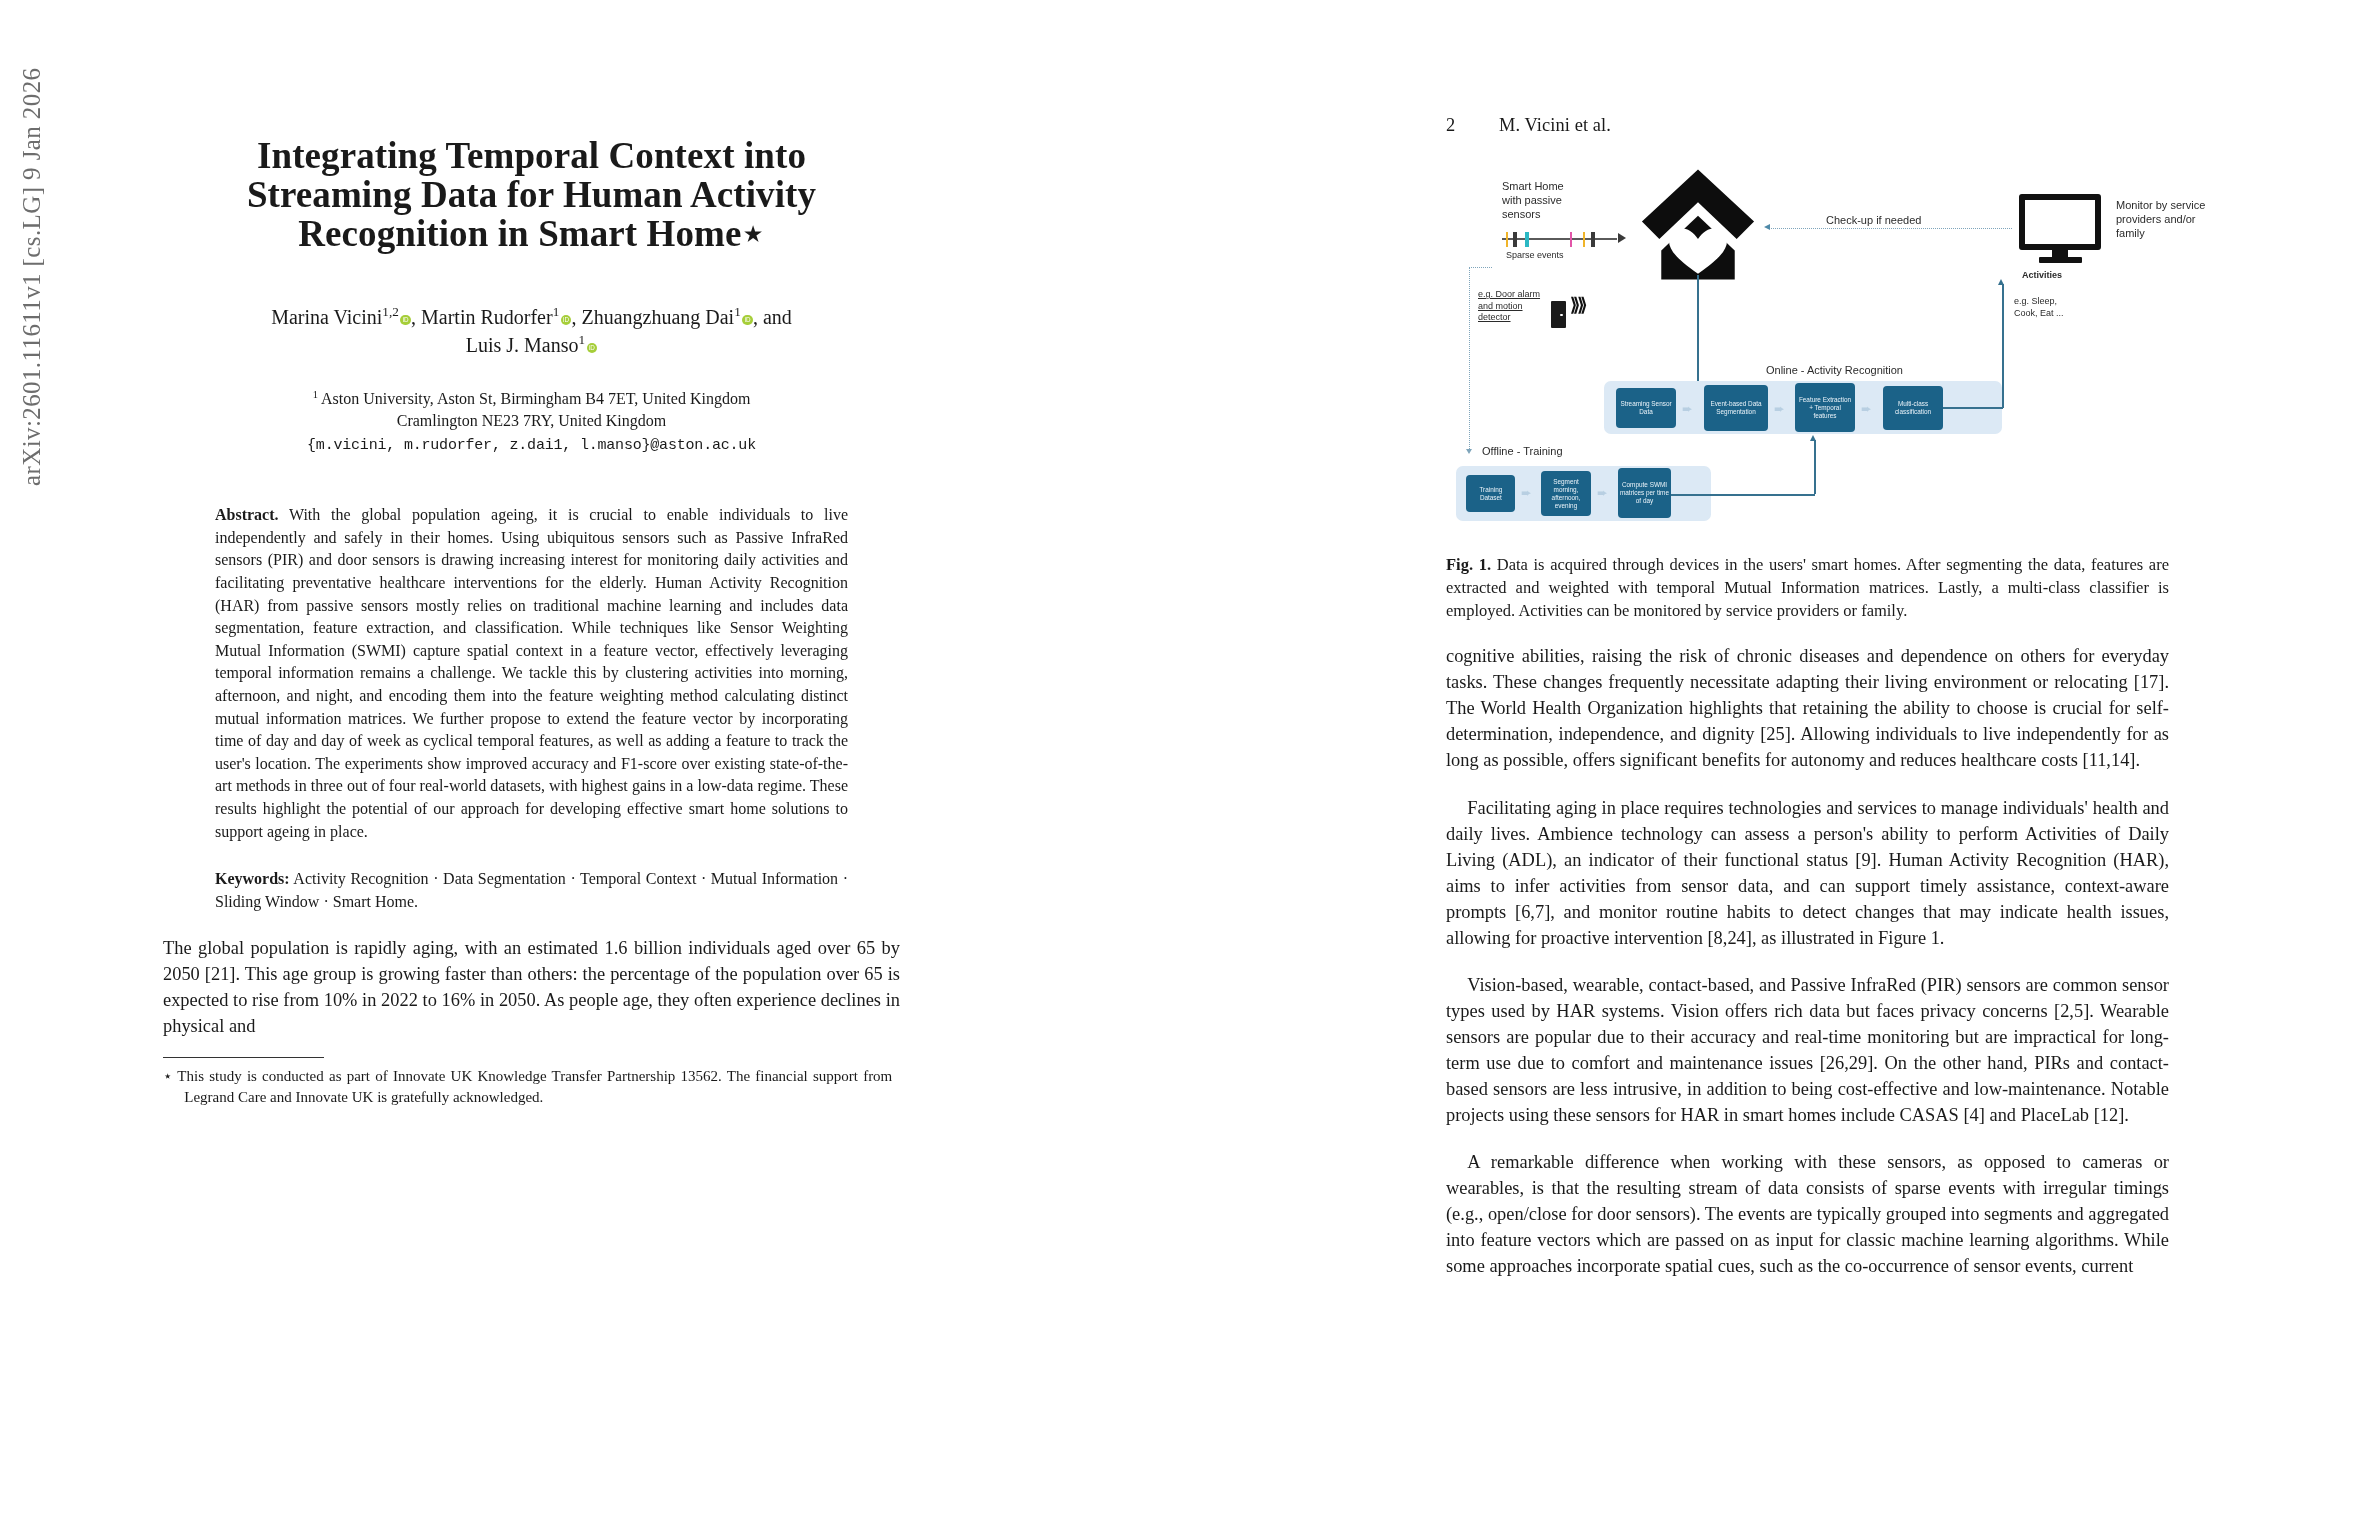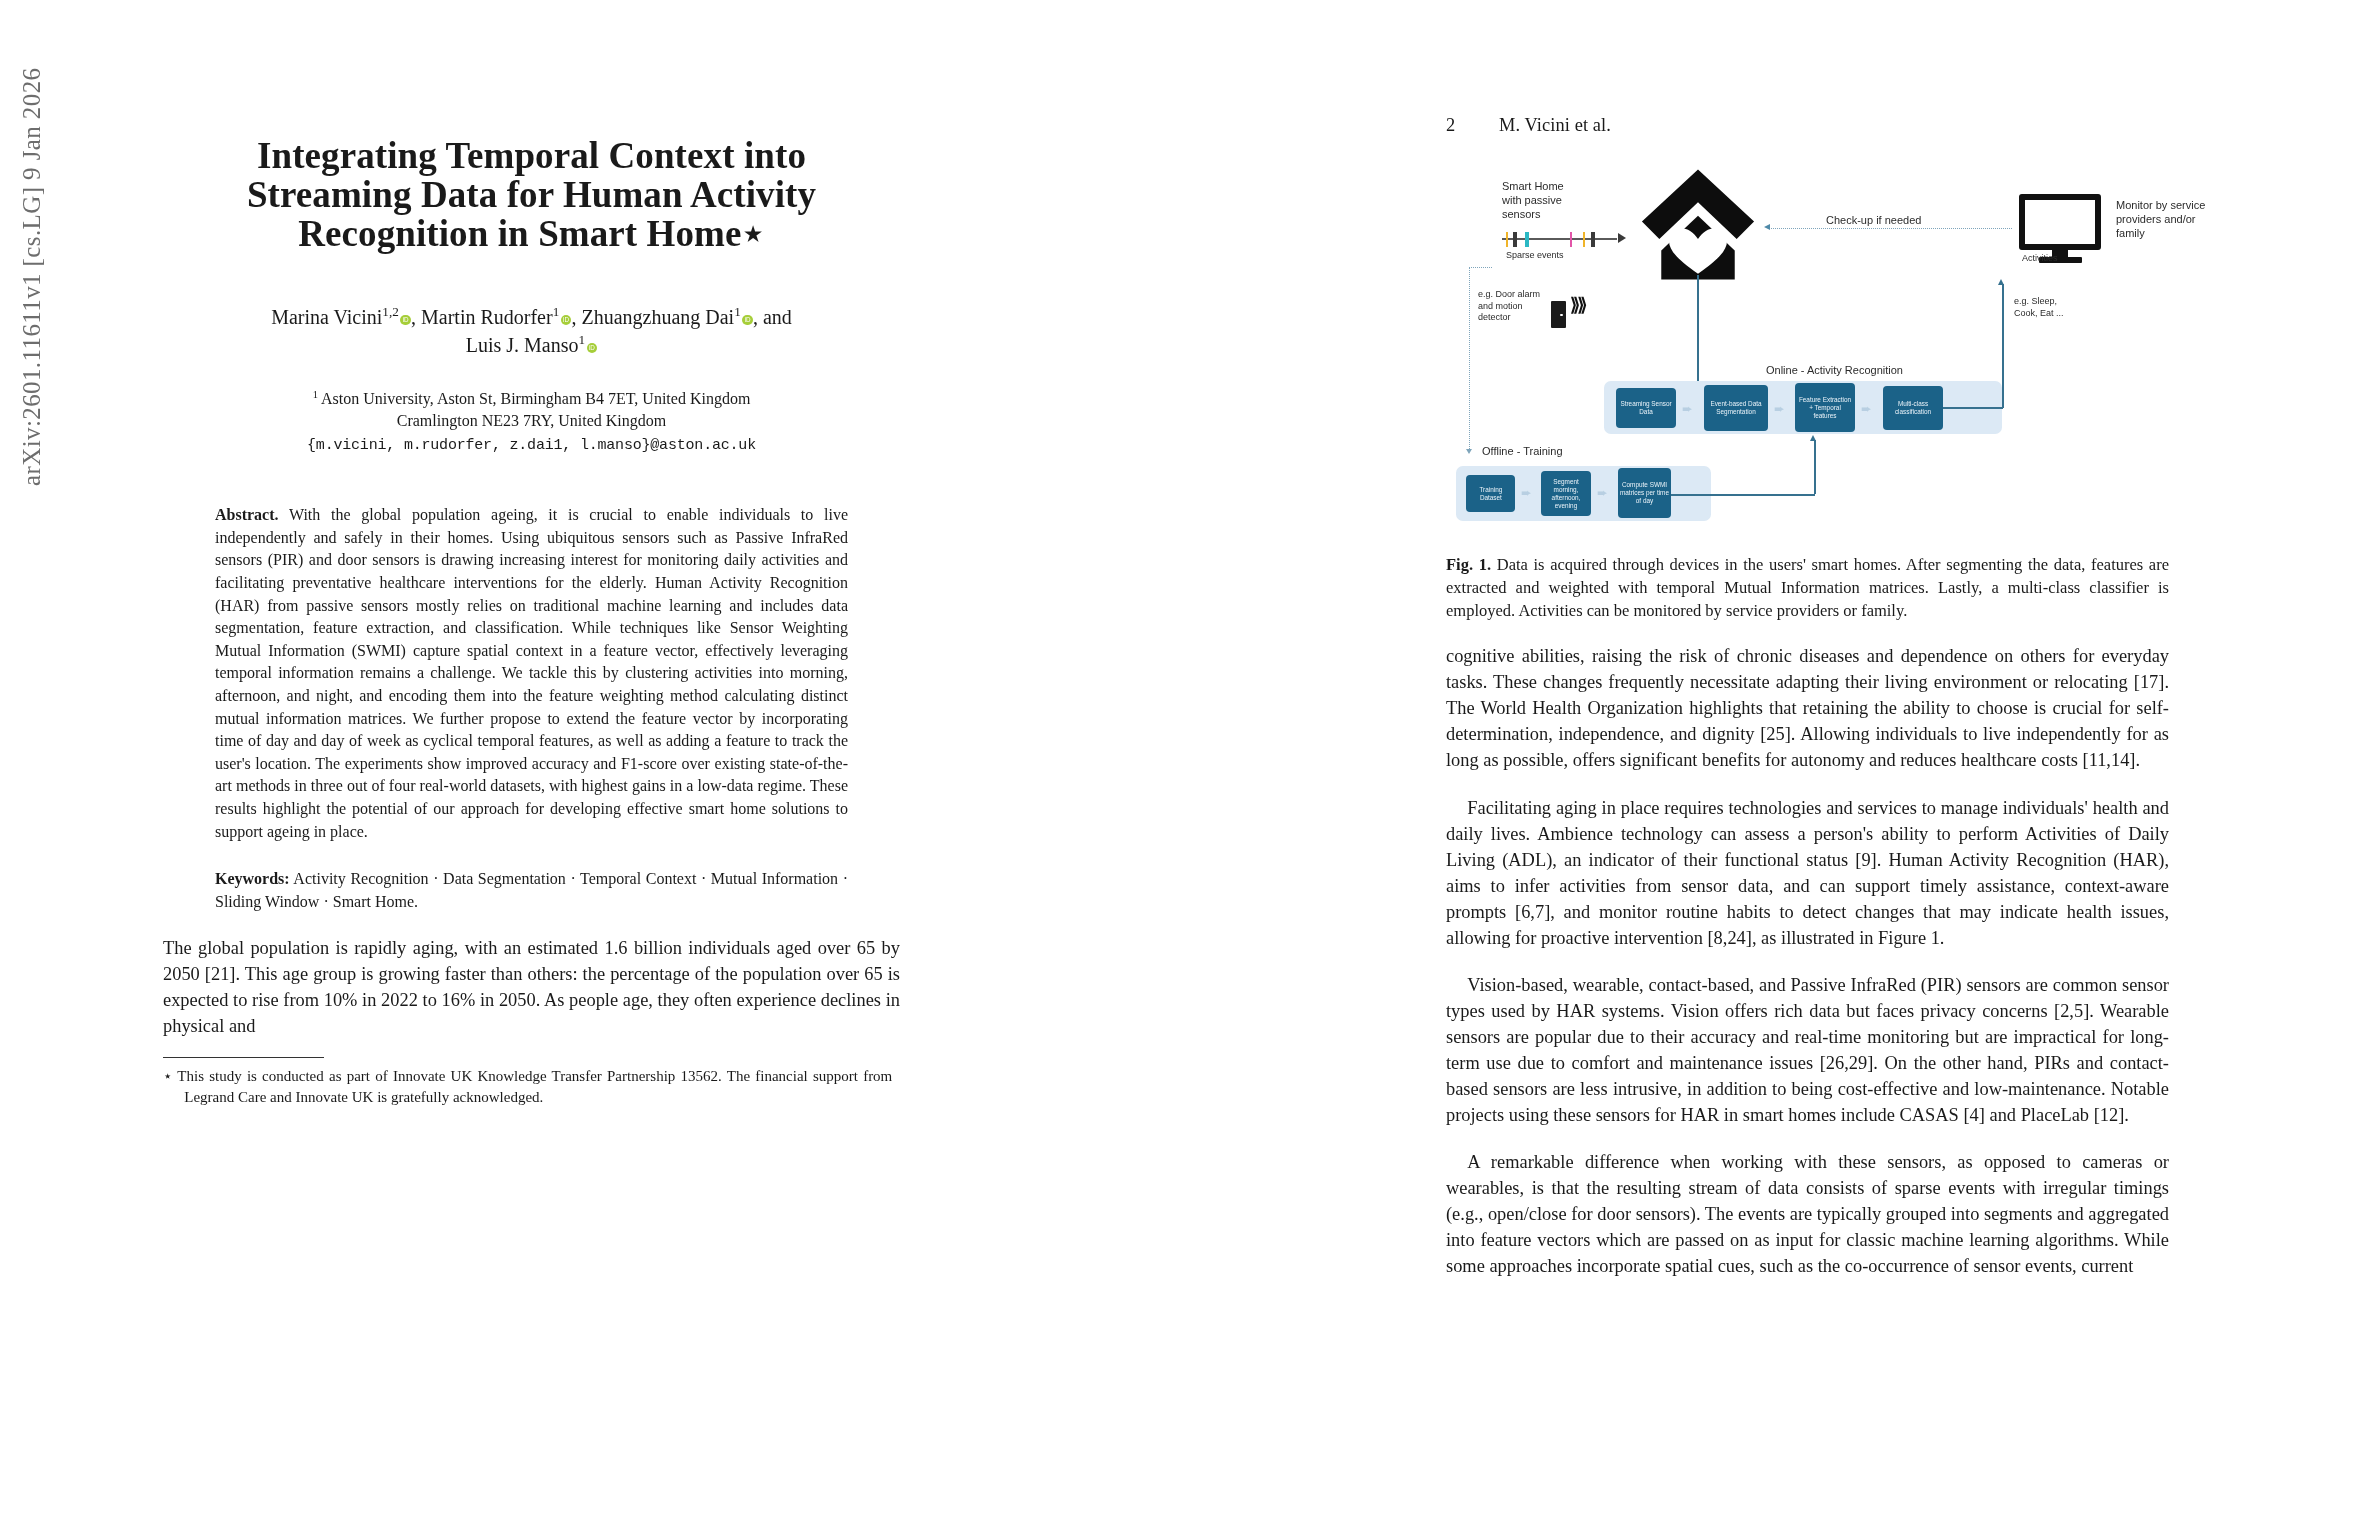--- a/index.html
+++ b/index.html
@@ -320,31 +320,31 @@
         <div class="tick" style="left:3.9px;  background:#f0b429;"></div>
         <div class="tick thick" style="left:10.7px; background:#3a3a3a;"></div>
         <div class="tick thick" style="left:23px; background:#2bb8c4;"></div>
         <div class="tick" style="left:68px; background:#e255a8;"></div>
         <div class="tick" style="left:81px; background:#f0b429;"></div>
         <div class="tick thick" style="left:89px; background:#3a3a3a;"></div>
         <div class="arrowhead-r"></div>
       </div>
       <div class="fig-txt sm" style="left:60px; top:93px;">Sparse events</div>
 
-      <div class="fig-txt sm" style="left:32px; top:132px; width:76px;">e.g. Door alarm<br>and motion<br>detector</div>
+      <div class="fig-txt sm" style="left:32px; top:132px; width:76px;text-decoration:underline;">e.g. Door alarm<br>and motion<br>detector</div>
       <div class="door-icon"></div>
       <div class="waves">⟫⟫</div>
 
       <div class="monitor">
         <div class="mon-screen"></div>
         <div class="mon-neck"></div>
         <div class="mon-base"></div>
       </div>
       <div class="fig-txt" style="left:670px; top:41px; width:116px;">Monitor by service<br>providers    and/or<br>family</div>
-      <div class="fig-txt sm" style="left:576px; top:96px;">Activities</div>
+      <div class="fig-txt sm" style="left:576px; top:113px;font-weight:bold;">Activities</div>
 
       <div class="conn dot-h" style="left:325px; top:71px; width:241px;"></div>
       <div class="arrow-left" style="left:318px; top:67px;"></div>
       <div class="fig-txt" style="left:380px; top:56px; white-space:nowrap;">Check-up if needed</div>
 
       <div class="conn v" style="left:251px; top:118px; height:107px;"></div>
 
       <div class="fig-txt" style="left:320px; top:206px; white-space:nowrap;">Online - Activity Recognition</div>
       <div class="flow-panel" id="panel-online"></div>
 

